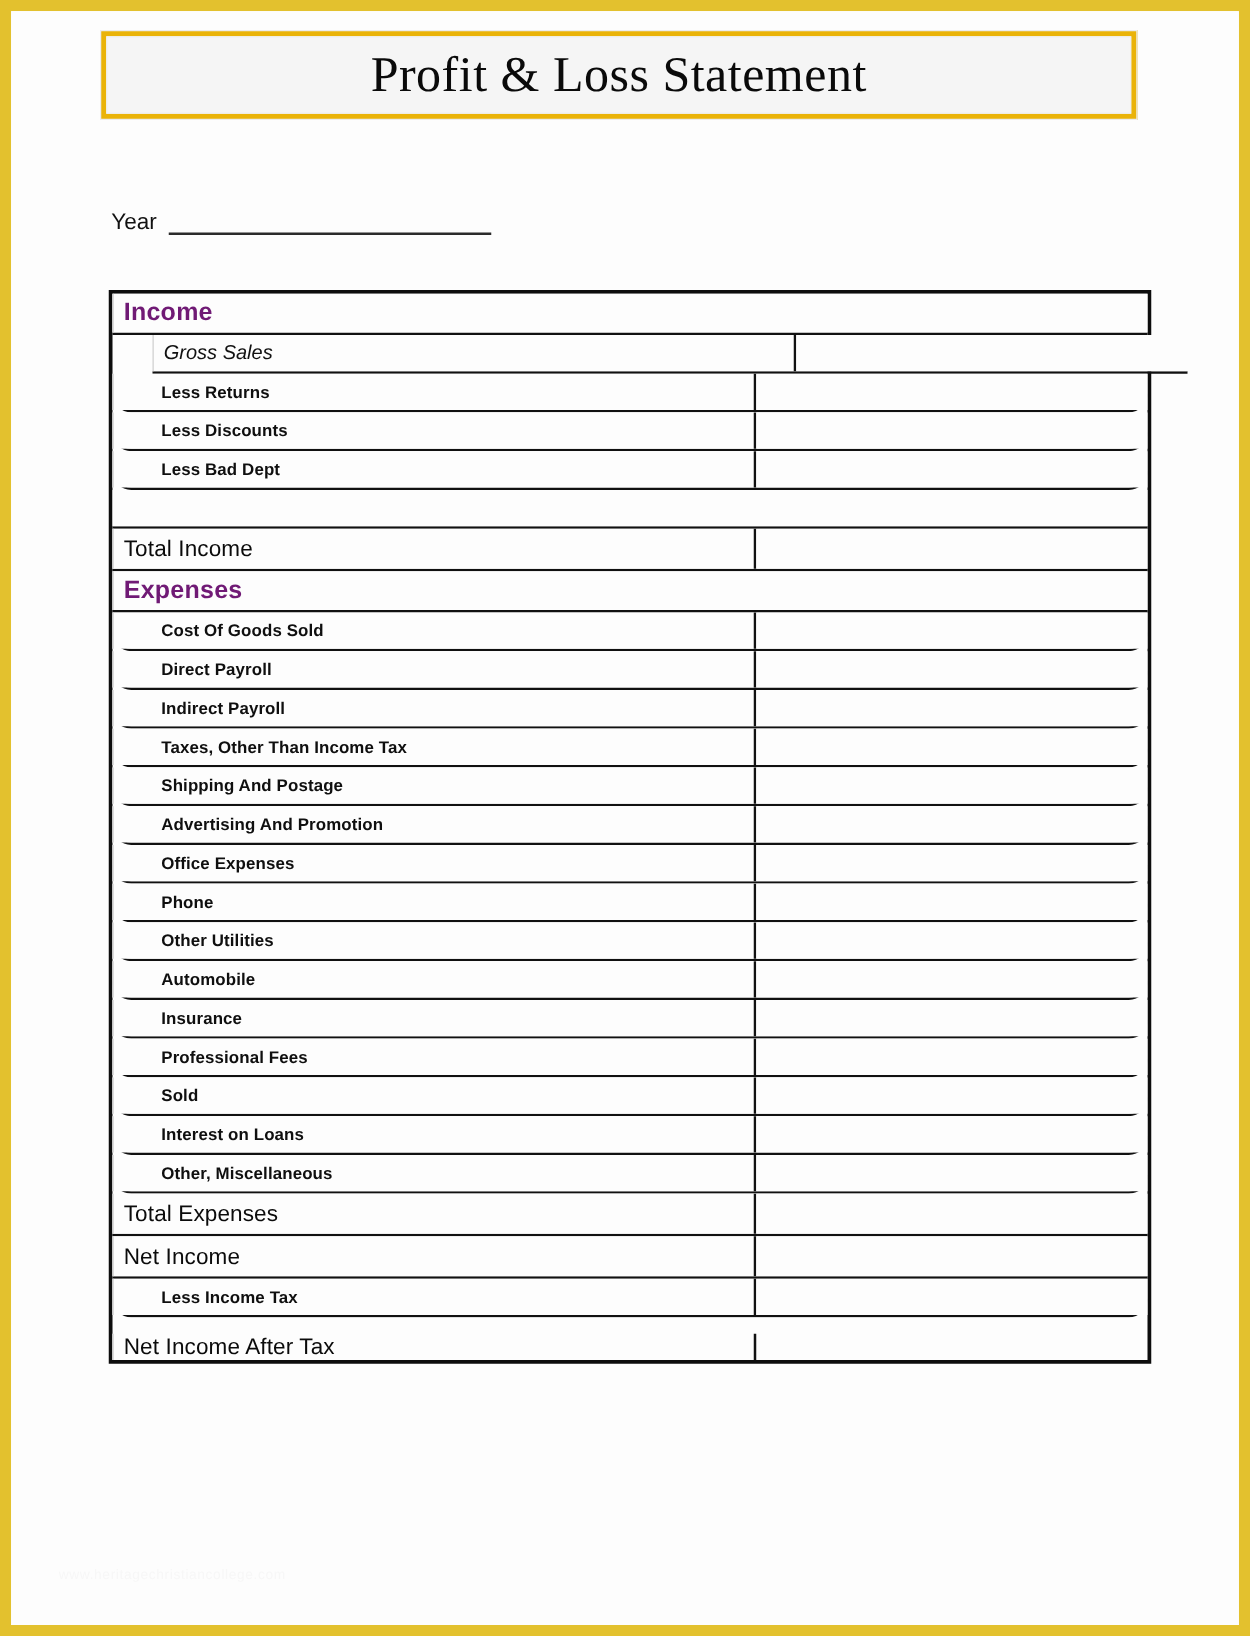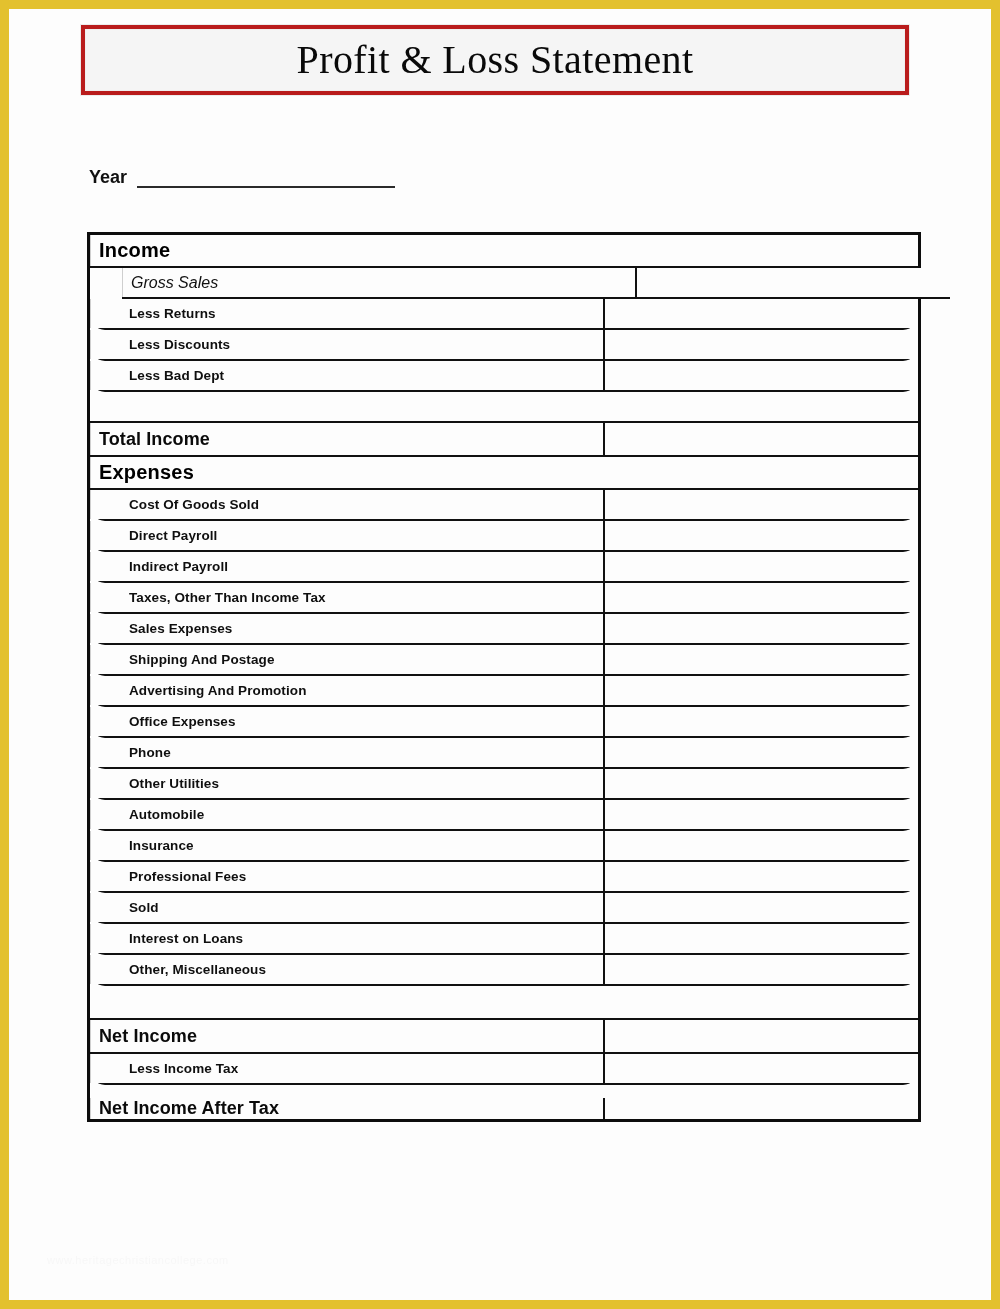--- a/index.html
+++ b/index.html
@@ -46,21 +46,21 @@
     overflow: hidden;
   }
 
   
   .title-band {
     position: absolute;
     left: 71px;
     top: 15px;
     width: 830px;
     height: 72px;
-    background: #b91c1c;
+    background: #eab308;
     border: 1px solid #ececec;
     box-sizing: border-box;
   }
   .title-band-inner {
     position: absolute;
     left: 4px;
     top: 4px;
     right: 4px;
     bottom: 4px;
     background: #f5f5f5;
@@ -86,21 +86,21 @@
   .year-row {
     position: absolute;
     left: 80px;
     top: 155px;
     display: flex;
     align-items: flex-end;
     gap: 10px;
   }
   .year-label {
     font-size: 18px;
-    font-weight: bold;
+    font-weight: normal;
     color: #111;
     line-height: 1;
     padding-bottom: 2px;
   }
   .year-blank {
     width: 258px;
     height: 22px;
     border-bottom: 2px solid #2b2b2b;
   }
 
@@ -142,21 +142,21 @@
   .pl-row.section .pl-label {
     flex: 1 1 auto;
     border-right: none;
   }
 
   
   .pl-row.section { height: 33px; }
   .pl-row.section .pl-label span {
     font-size: 20px;
     font-weight: bold;
-    color: #000000;
+    color: #701a75;
     letter-spacing: 0.2px;
   }
 
   .pl-row.italicrow { height: 31px; margin-left: 32px; }
   .pl-row.italicrow .pl-label span {
     font-size: 16px;
     font-style: italic;
     font-weight: normal;
     color: #111;
   }
@@ -174,21 +174,21 @@
   .pl-row.plain .pl-label span {
     font-size: 13.5px;
     font-weight: bold;
     color: #0f0f0f;
     letter-spacing: 0.1px;
   }
 
   .pl-row.total { height: 34px; }
   .pl-row.total .pl-label span {
     font-size: 18px;
-    font-weight: bold;
+    font-weight: normal;
     color: #0b0b0b;
     letter-spacing: 0.1px;
   }
 
   
   .watermark {
     position: absolute;
     left: 38px;
     top: 1245px;
     font-size: 11px;
@@ -281,26 +281,20 @@
         <div class="pl-value"></div>
       </div>
       <div class="pl-row item">
         <div class="pl-label">
           <span>Taxes, Other Than Income Tax</span>
         </div>
         <div class="pl-value"></div>
       </div>
       <div class="pl-row item">
         <div class="pl-label">
-          <span>Sales Expenses</span>
-        </div>
-        <div class="pl-value"></div>
-      </div>
-      <div class="pl-row item">
-        <div class="pl-label">
           <span>Shipping And Postage</span>
         </div>
         <div class="pl-value"></div>
       </div>
       <div class="pl-row item">
         <div class="pl-label">
           <span>Advertising And Promotion</span>
         </div>
         <div class="pl-value"></div>
       </div>
@@ -352,20 +346,23 @@
         </div>
         <div class="pl-value"></div>
       </div>
       <div class="pl-row item">
         <div class="pl-label">
           <span>Other, Miscellaneous</span>
         </div>
         <div class="pl-value"></div>
       </div>
       <div class="pl-row total">
+        <div class="pl-label">
+          <span>Total Expenses</span>
+        </div>
         <div class="pl-value"></div>
       </div>
       <div class="pl-row total">
         <div class="pl-label">
           <span>Net Income</span>
         </div>
         <div class="pl-value"></div>
       </div>
       <div class="pl-row item">
         <div class="pl-label">

